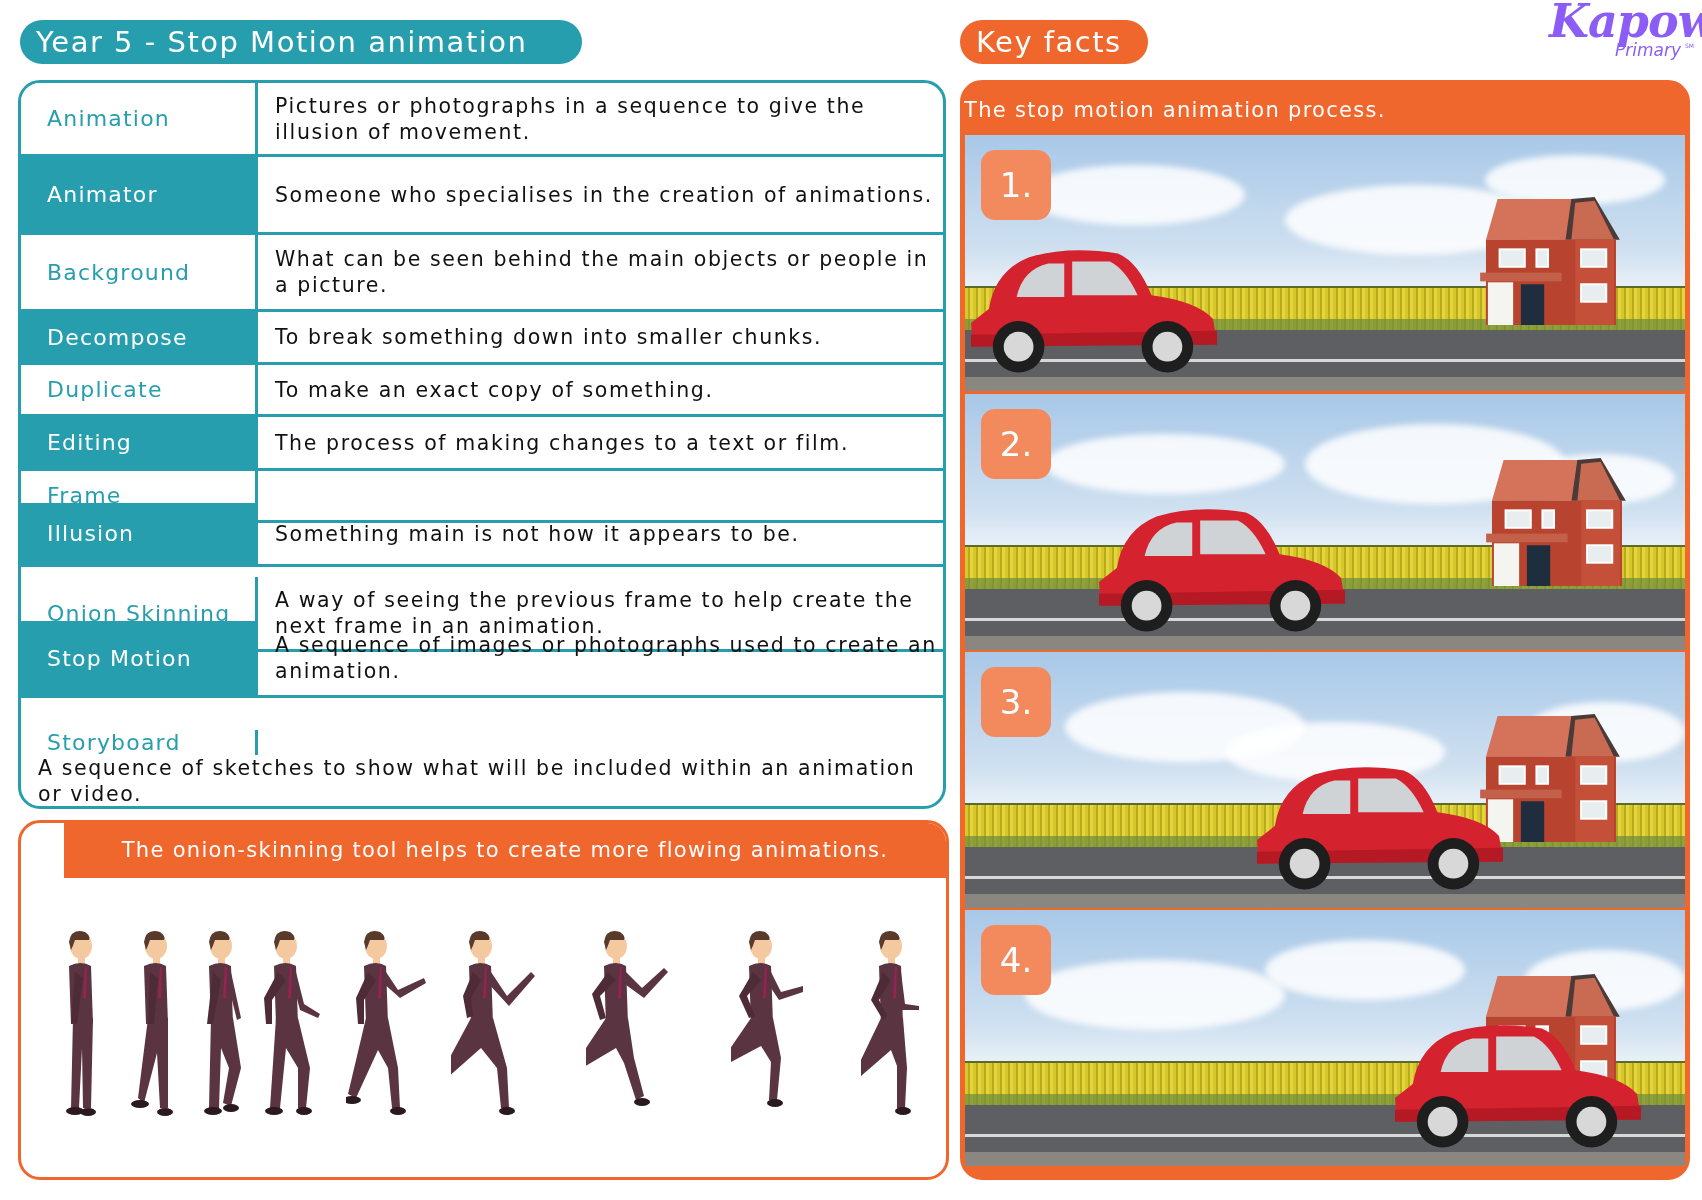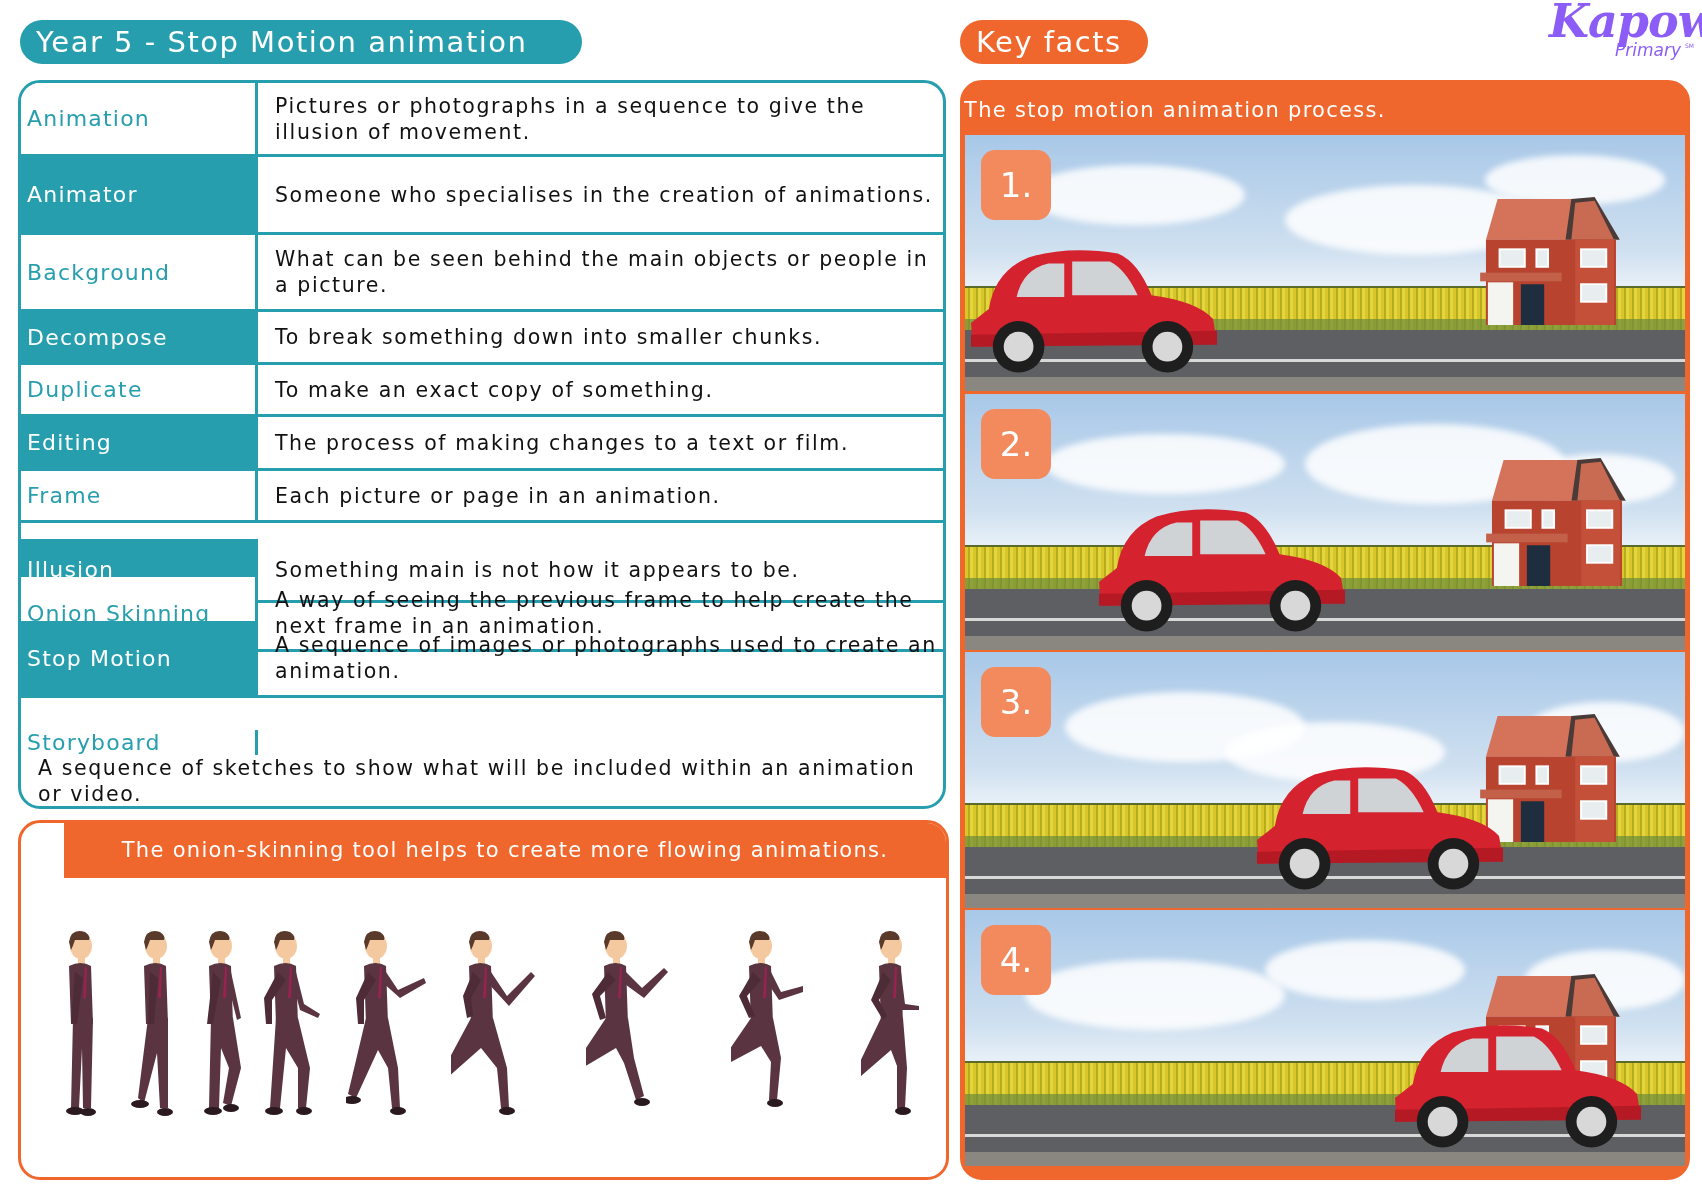--- a/index.html
+++ b/index.html
@@ -15,21 +15,21 @@
   .logo .big { position: absolute; left: 4px; top: -6px; font-family: "DejaVu Serif", serif; font-style: italic;
                font-size: 46px; font-weight: bold; letter-spacing: -1px; }
   .logo .small { position: absolute; left: 70px; top: 40px; font-style: italic; font-size: 17px; }
   .logo .tm { position: absolute; left: 140px; top: 42px; font-size: 6px; }
 
   
   .vocab { position: absolute; left: 18px; top: 80px; width: 928px; height: 729px;
            border: 3px solid #279eae; border-radius: 22px; overflow: hidden; background: #fff; }
   .row { position: absolute; left: 0; width: 922px; display: flex; border-bottom: 3px solid #279eae; }
   .row:last-child { border-bottom: none; flex-direction: column; }
-  .term { width: 237px; flex: none; display: flex; align-items: center; padding-left: 6px;
+  .term { width: 237px; flex: none; display: flex; align-items: center; padding-left: 26px;
           font-size: 22px; letter-spacing: 1.2px; border-right: 3px solid #279eae; }
   .term.light { color: #279eae; background: #fff; }
   .term.dark { color: #fff; background: #279eae; }
   .def { flex: 1; display: flex; align-items: center; padding: 0 4px 0 17px; font-size: 20.5px;
          line-height: 26px; letter-spacing: 1.6px; color: #111; }
 
   
   .onion { position: absolute; left: 18px; top: 820px; width: 931px; height: 360px;
            border: 3px solid #f0672e; border-radius: 22px; overflow: hidden; background: #fff; padding-left: 43px; }
   .onion .hdr { height: 55px; background: #f0672e; color: #fff; text-align: center; font-size: 21px;
@@ -87,23 +87,22 @@
   <div class="row" style="top:282px;height:52px">
     <div class="term light">Duplicate</div>
     <div class="def">To make an exact copy of something.</div>
   </div>
   <div class="row" style="top:334px;height:54px">
     <div class="term dark">Editing</div>
     <div class="def">The process of making changes to a text or film.</div>
   </div>
   <div class="row" style="top:388px;height:52px">
     <div class="term light">Frame</div>
-    <div class="def">Each picture or page in an animation.</div>
-  </div>
-  <div class="row" style="top:456px;height:64px">
+  </div>
+  <div class="row" style="top:420px;height:64px">
     <div class="term dark">Illusion</div>
     <div class="def">Something main is not how it appears to be.</div>
   </div>
   <div class="row" style="top:494px;height:75px">
     <div class="term light">Onion Skinning</div>
     <div class="def">A way of seeing the previous frame to help create the next frame in an animation.</div>
   </div>
   <div class="row" style="top:538px;height:77px">
     <div class="term dark">Stop Motion</div>
     <div class="def">A sequence of images or photographs used to create an animation.</div>

